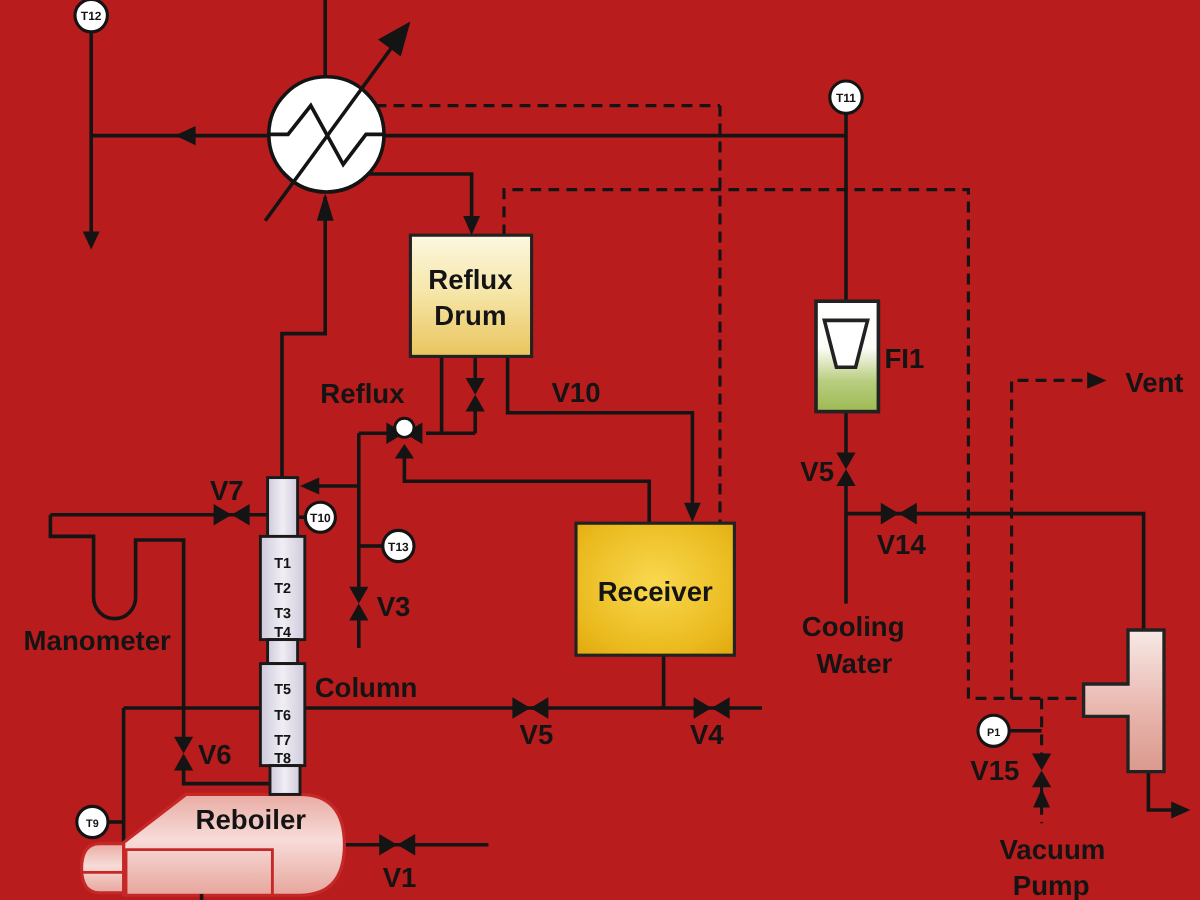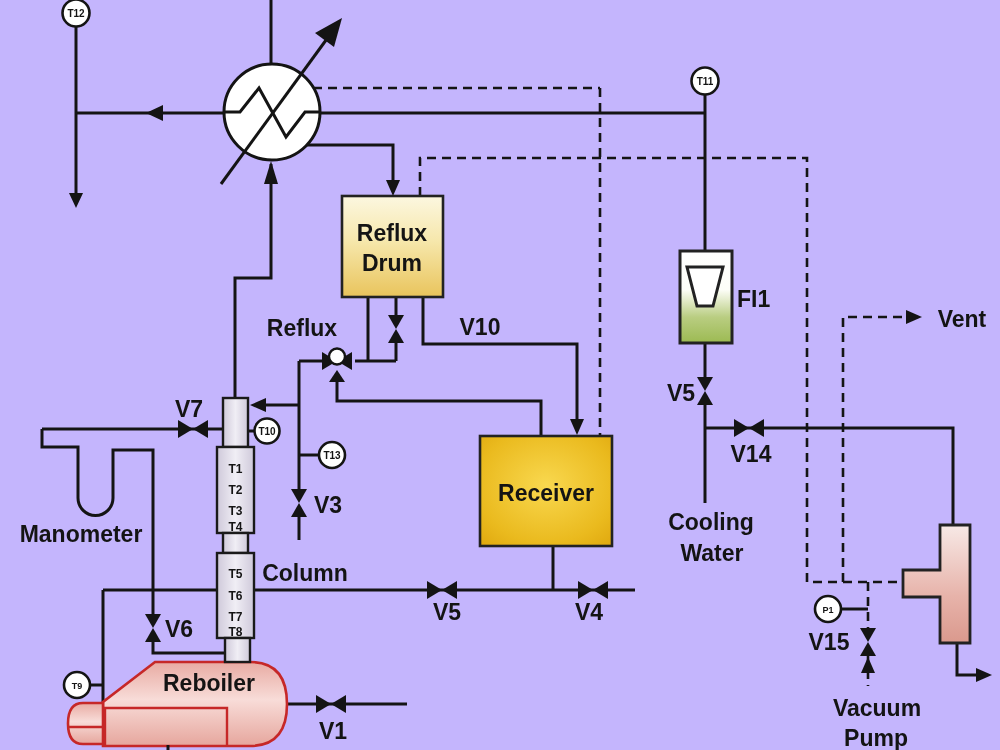--- a/index.html
+++ b/index.html
@@ -1,16 +1,16 @@
 <!DOCTYPE html>
 <html><head>
 <meta charset="utf-8">
 <style>
   html,body{margin:0;padding:0;background:#fff;}
-  .canvas{width:1000px;height:750px;background:#c4b5fd;position:relative;overflow:hidden;text-align:right;}
+  .canvas{width:1000px;height:750px;background:#b91c1c;position:relative;overflow:hidden;text-align:right;}
   svg{display:block;}
   text{font-family:"Liberation Sans","DejaVu Sans",sans-serif;font-weight:bold;fill:#141414;}
   .lbl{font-size:23px;}
   .lbl-sm{font-size:12px;}
   .inst{font-size:10px;}
   .inst-sm{font-size:9px;}
 </style>
 </head>
 <body>
 

